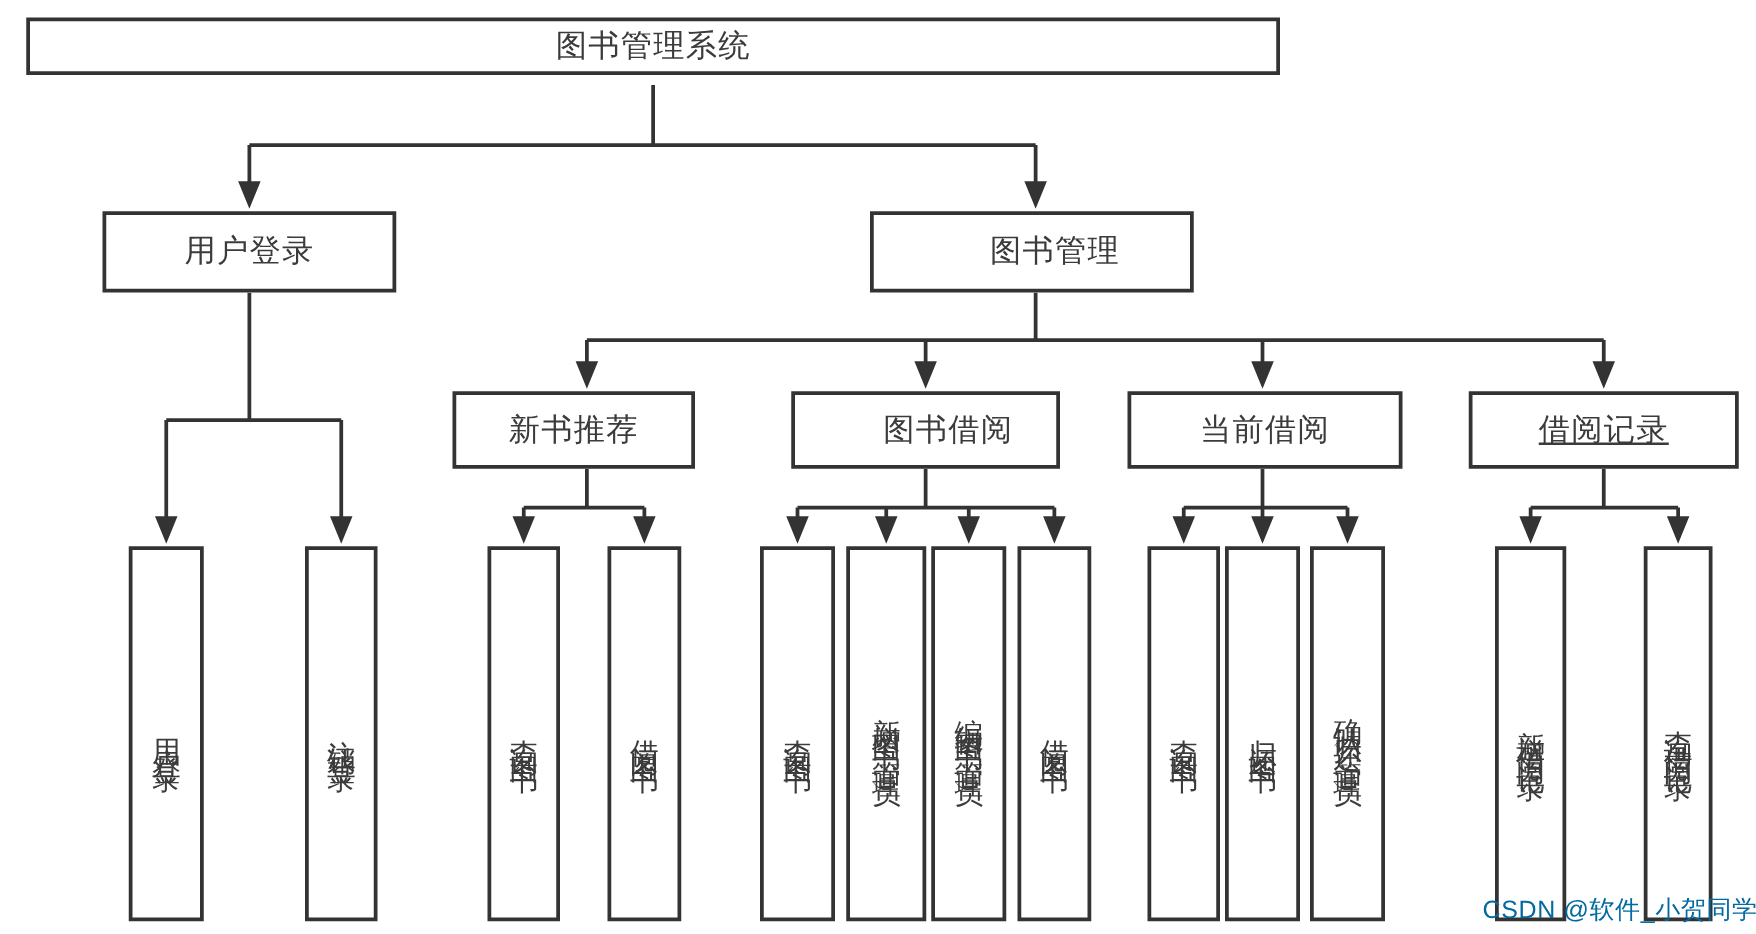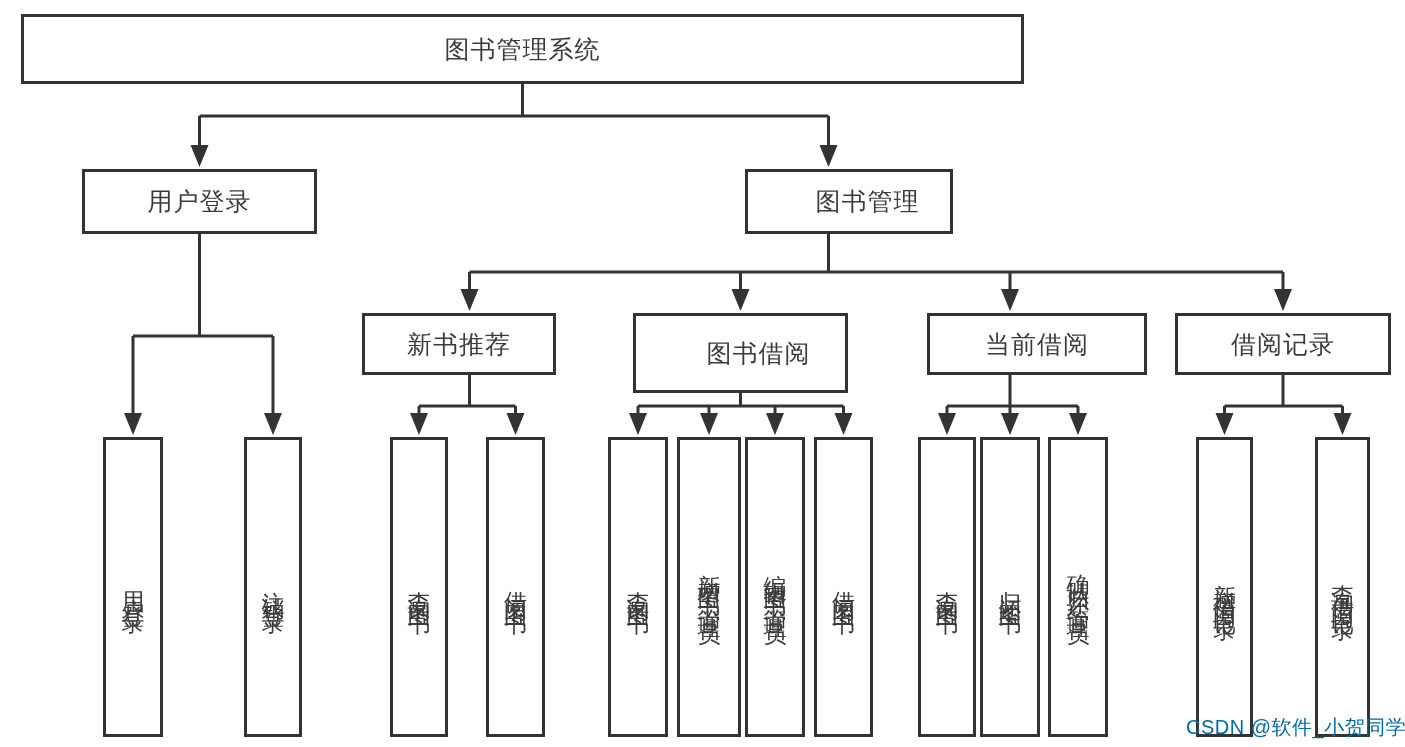--- a/index.html
+++ b/index.html
@@ -73,29 +73,29 @@
              M1001 289 L1019 289 L1010 311 Z M1274 289 L1292 289 L1283 311 Z
              M124 413 L142 413 L133 435 Z M264 413 L282 413 L273 435 Z
              M410 413 L428 413 L419 435 Z M506.5 413 L524.5 413 L515.5 435 Z
              M629 413 L647 413 L638 435 Z M700 413 L718 413 L709 435 Z
              M766 413 L784 413 L775 435 Z M834.5 413 L852.5 413 L843.5 435 Z
              M938 413 L956 413 L947 435 Z M1001 413 L1019 413 L1010 435 Z
              M1069 413 L1087 413 L1078 435 Z M1215.5 413 L1233.5 413 L1224.5 435 Z
              M1333.5 413 L1351.5 413 L1342.5 435 Z" fill="#333333" stroke="none"></path>
   </svg>
 
-  <div class="box hlabel" style="left:21px; top:14px; width:1003px; height:70px;">图书管理系统</div>
+  <div class="box hlabel" style="left:21px; top:14px; width:1003px; height:46px;">图书管理系统</div>
 
   <div class="box hlabel" style="left:82px; top:169px; width:235px; height:65px;">用户登录</div>
-  <div class="box hlabel" style="left:745px; top:169px; width:208px; height:65px;padding-left:37px;">图书管理</div>
+  <div class="box hlabel" style="left:696px; top:169px; width:259px; height:65px;padding-left:37px;">图书管理</div>
 
   <div class="box hlabel" style="left:362px; top:313px; width:194px; height:62px;">新书推荐</div>
-  <div class="box hlabel" style="left:633px; top:313px; width:215px; height:80px;padding-left:36px;">图书借阅</div>
-  <div class="box hlabel" style="left:927px; top:313px; width:220px; height:62px;">当前借阅</div>
-  <div class="box hlabel" style="left:1175px; top:313px; width:216px; height:62px;">借阅记录</div>
+  <div class="box hlabel" style="left:633px; top:313px; width:215px; height:62px;padding-left:36px;">图书借阅</div>
+  <div class="box hlabel" style="left:902px; top:313px; width:220px; height:62px;">当前借阅</div>
+  <div class="box hlabel" style="left:1175px; top:313px; width:216px; height:62px;text-decoration:underline;">借阅记录</div>
 
   <div class="box leaf" style="left:103px; width:60px;">用户登录</div>
   <div class="box leaf" style="left:244px; width:58px;">注销登录</div>
 
   <div class="box leaf" style="left:390px; width:58px;">查询图书</div>
   <div class="box leaf" style="left:486px; width:59px;">借阅图书</div>
 
   <div class="box leaf" style="left:608px; width:60px;">查询图书</div>
   <div class="box leaf" style="left:677px; width:64px;">新增图书（管理员）</div>
   <div class="box leaf" style="left:745px; width:60px;">编辑图书（管理员）</div>

